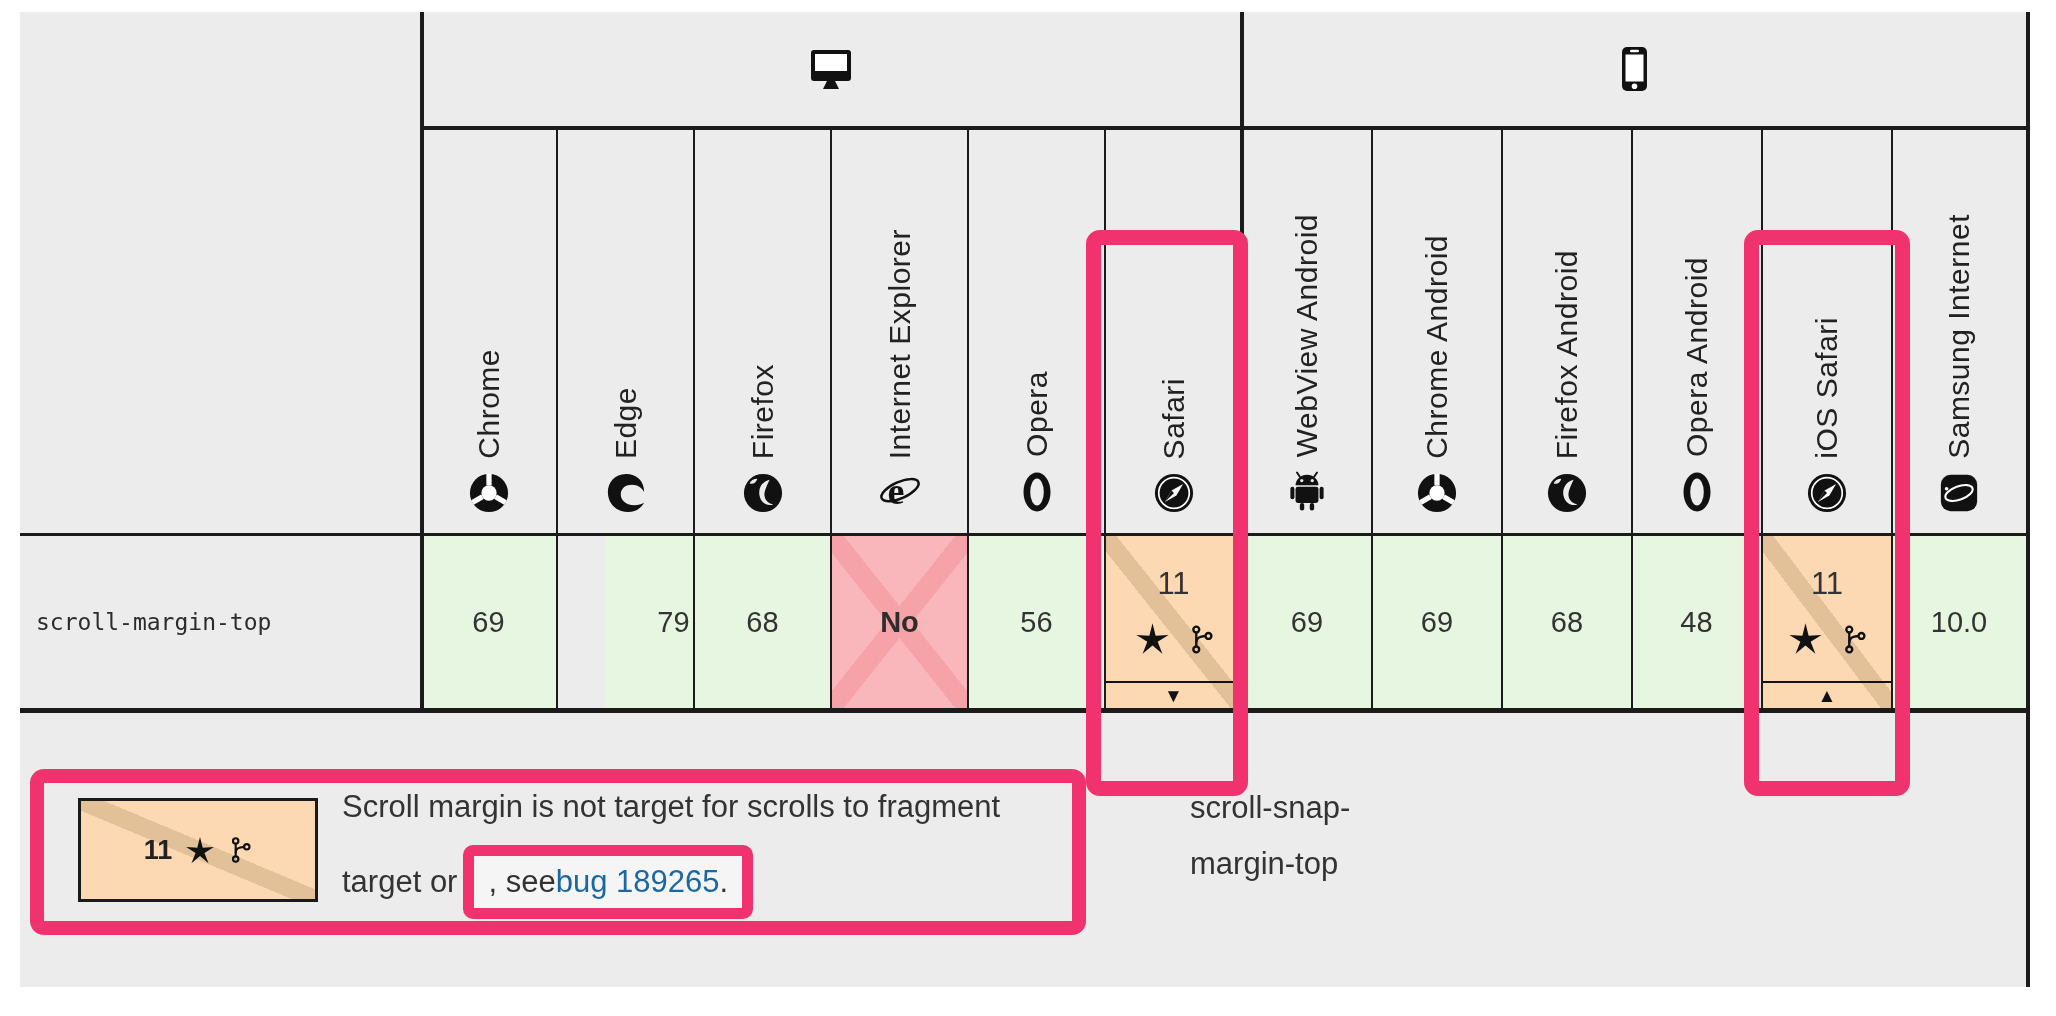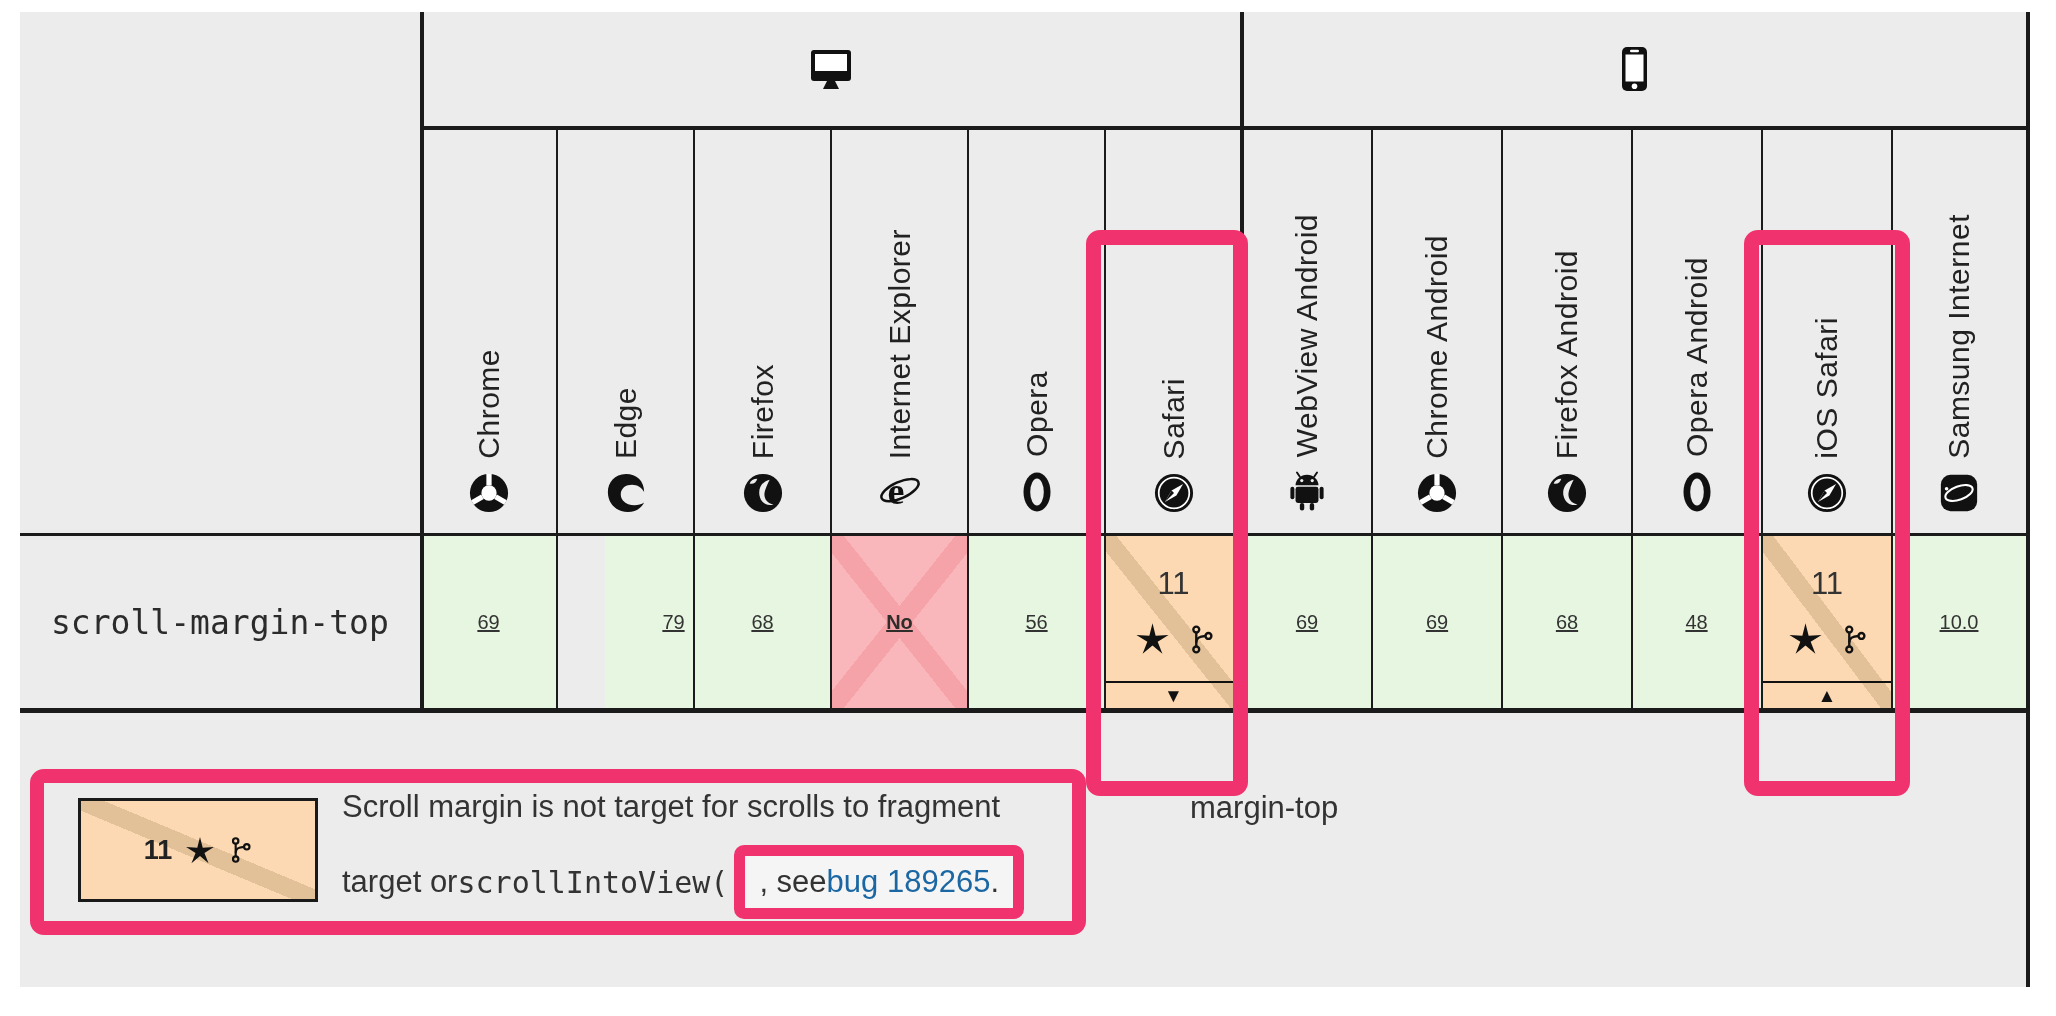--- a/index.html
+++ b/index.html
@@ -22,21 +22,21 @@
   .cellbg{z-index:1;box-sizing:border-box;}
   .cell-yes{background:var(--yes-bg,#e7f6e0);}
   .cell-no{background:
       linear-gradient(to top right, transparent calc(50% - 10px), var(--no-stripe,#f5a2a9) calc(50% - 10px) calc(50% + 10px), transparent calc(50% + 10px)),
       linear-gradient(to bottom right, transparent calc(50% - 10px), var(--no-stripe,#f5a2a9) calc(50% - 10px) calc(50% + 10px), transparent calc(50% + 10px)),
       var(--no-bg,#f9b7bb);}
   .cell-partial{background:
       linear-gradient(to top right, transparent calc(50% - 9px), var(--partial-stripe,#e2c198) calc(50% - 9px) calc(50% + 9px), transparent calc(50% + 9px)),
       var(--partial-bg,#fcd9b2);}
   .cellcontent{z-index:3;display:flex;align-items:center;justify-content:center;
-               font-size:20px;color:#333;text-decoration:underline;}
+               font-size:29px;color:#333;}
   .cellcontent.no-text{font-weight:bold;color:#2e2d29;}
   .partial-inner{position:absolute;inset:0;display:flex;flex-direction:column;align-items:center;}
   .pi-version{margin-top:32px;font-size:31px;color:#333;line-height:1;}
   .pi-icons{margin-top:22px;display:flex;align-items:center;gap:17px;}
   .pi-caret{position:absolute;left:0;right:0;bottom:0;height:25px;border-top:2px solid #111;
             display:flex;align-items:center;justify-content:center;font-size:19px;color:#111;line-height:1;}
   .highlight{position:absolute;border:15px solid var(--pink,#f0336f);border-radius:14px;z-index:10;}
   .detail-text{position:absolute;font-size:31px;color:#333;line-height:56px;z-index:3;}
   .note-outer{position:absolute;border:14px solid var(--pink,#f0336f);border-radius:14px;z-index:6;}
   .legend{position:absolute;border:3px solid #1a1a1a;box-sizing:border-box;
@@ -210,21 +210,21 @@
             <svg width="42" height="42" viewBox="0 0 44 44">
               <rect x="3" y="3" width="38" height="38" rx="10" fill="#111"></rect>
               <ellipse cx="22" cy="22" rx="15" ry="7" fill="none" stroke="#fff" stroke-width="2.2" transform="rotate(-20 22 22)"></ellipse>
               <circle cx="9" cy="17.5" r="1.9" fill="#fff"></circle>
             </svg>
           </span>
         </div>
       </div>
 
     <div class="abs" id="property-cell" style="left:0;top:524px;width:400px;height:172px;display:flex;align-items:center;z-index:3;">
-      <span class="mono" style="font-size:33px;color:#2b2b2b;padding-left:31px;">scroll-margin-top</span>
+      <span class="mono" style="font-size:23px;color:#2b2b2b;padding-left:16px;">scroll-margin-top</span>
     </div>
 
     <div id="value-row">
         <div class="abs cellbg cell-yes" style="left: 400px; top: 524px; width: 137px; height: 172px;">
           <div class="cellcontent" style="position: absolute; inset: 0px;">69</div>
         </div>
         <div class="abs cellbg cell-yes" style="left: 537px; top: 524px; width: 137px; height: 172px; margin-left: 48px;">
           <div class="cellcontent" style="position: absolute; inset: 0px;">79</div>
         </div>
         <div class="abs cellbg cell-yes" style="left: 674px; top: 524px; width: 137px; height: 172px;">
@@ -313,20 +313,21 @@
         <div class="vline" style="left: 947px; top: 118px; height: 578px;"></div>
         <div class="vline" style="left: 1084px; top: 118px; height: 578px;"></div>
         <div class="vline" style="left: 1351px; top: 118px; height: 578px;"></div>
         <div class="vline" style="left: 1481px; top: 118px; height: 578px;"></div>
         <div class="vline" style="left: 1611px; top: 118px; height: 578px;"></div>
         <div class="vline" style="left: 1741px; top: 118px; height: 578px;"></div>
         <div class="vline" style="left: 1871px; top: 118px; height: 578px;"></div>
       </div>
 
     <div class="detail-text" style="left:1170px;top:768px;">
+      <div>scroll-snap-</div>
       <div>margin-top</div>
     </div>
 
     <div class="note-outer" style="left:10px;top:757px;width:1028px;height:138px;"></div>
     <div class="legend cell-partial" style="left:58px;top:786px;width:240px;height:104px;z-index:7;">
       <span class="lv">11</span>
       <span id="legend-star">
           <svg width="32" height="31" viewBox="0 0 32 32">
             <path fill="#111" d="M16 2 L18.8 13.1 L30.3 12.4 L20.6 18.5 L24.8 29.1 L16 21.8 L7.2 29.1 L11.4 18.5 L1.7 12.4 L13.2 13.1 Z"></path>
           </svg>
@@ -341,21 +342,20 @@
               <path d="M7 15.5 C7 11 10.5 10.3 14.7 10.05"></path>
             </g>
           </svg>
         </span>
     </div>
     <div class="note-line" style="left:322px;top:777px;z-index:7;">
       <span>Scroll margin is not target for scrolls to fragment</span>
     </div>
     <div class="note-line" style="left:322px;top:833px;z-index:7;">
       <span>target or </span>
-      <span class="mono" style="font-size:30px;">scrollIntoView(</span>
       <span class="inner-box">
         <span>, see </span>
         <a class="buglink">bug 189265</a>
         <span>.</span>
       </span>
     </div>
 
     <div class="highlight" style="left:1066px;top:218px;width:132px;height:536px;"></div>
     <div class="highlight" style="left:1724px;top:218px;width:136px;height:536px;"></div>
   </div>

